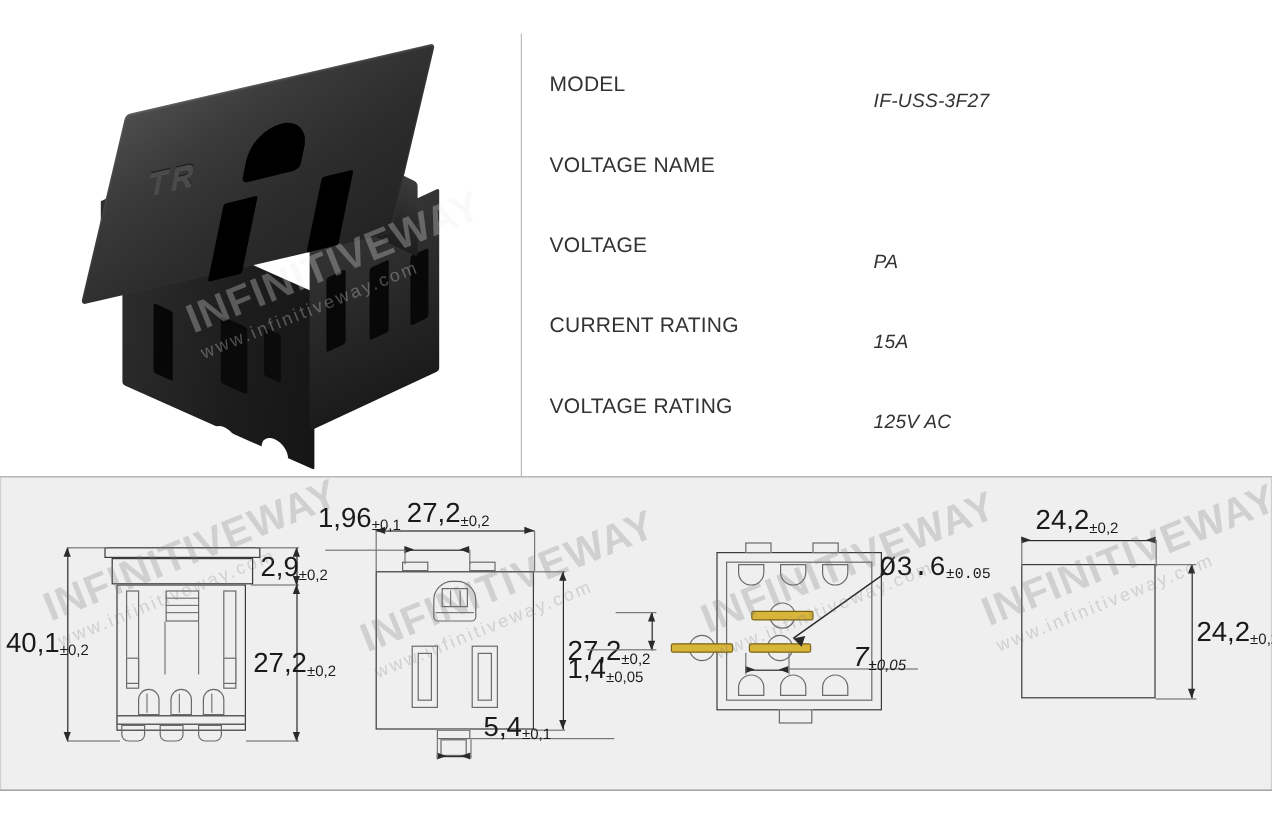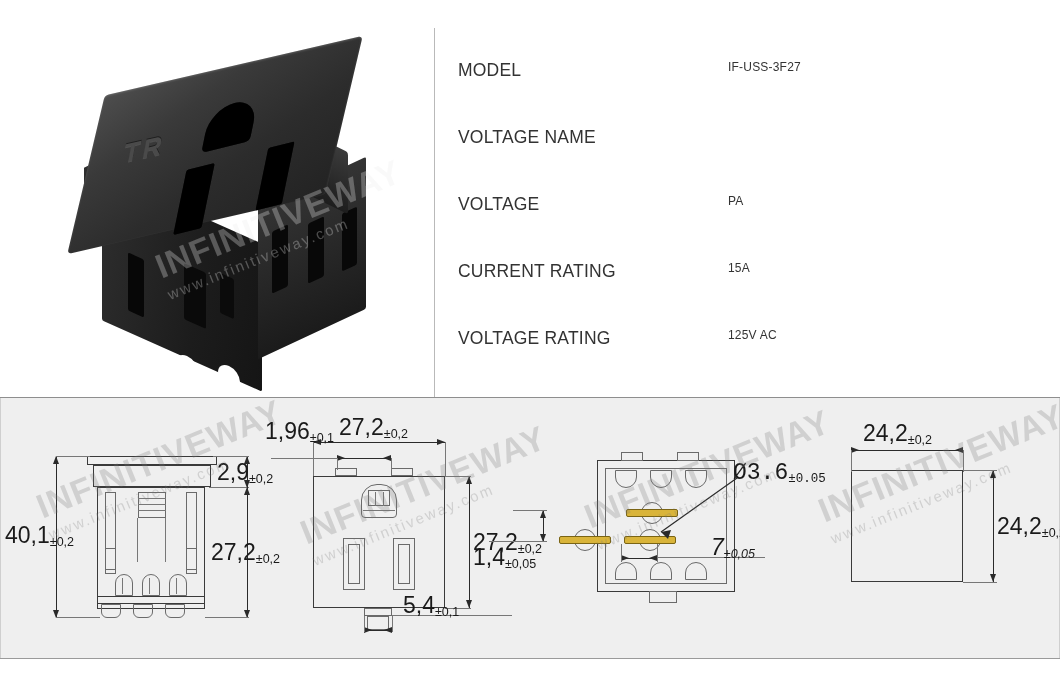--- a/index.html
+++ b/index.html
@@ -14,21 +14,21 @@
 
   #photo-pane{position:absolute;left:0;top:0;width:434px;height:397px;overflow:hidden;}
   #spec-pane{position:absolute;left:434px;top:0;width:626px;height:397px;}
 
   #v-divider{position:absolute;left:434px;top:28px;width:1px;height:369px;background:#b9b9b9;}
   #h-divider{position:absolute;left:0;top:397px;width:1060px;height:1px;background:#8e8e8e;}
 
   
   .spec-row{position:absolute;left:24px;width:600px;}
   .spec-label{position:absolute;left:0;top:0;font-size:17.5px;letter-spacing:.2px;color:#333;white-space:nowrap;}
-  .spec-value{position:absolute;left:270px;top:0;font-size:12px;letter-spacing:.2px;color:#333;}
+  .spec-value{position:absolute;left:270px;top:16px;font-size:16px;letter-spacing:.2px;color:#333;font-style:italic;}
   .spec-value .l2{display:block;margin-top:3px;}
 
   
   #product{position:absolute;left:72px;top:60px;width:300px;height:310px;}
   .face{position:absolute;}
 
   
   #flange-top{
     left:14px;top:10px;width:258px;height:150px;
     background:linear-gradient(152deg,#4d4d4d 0%,#3a3a3a 28%,#2c2c2c 62%,#232323 100%);

